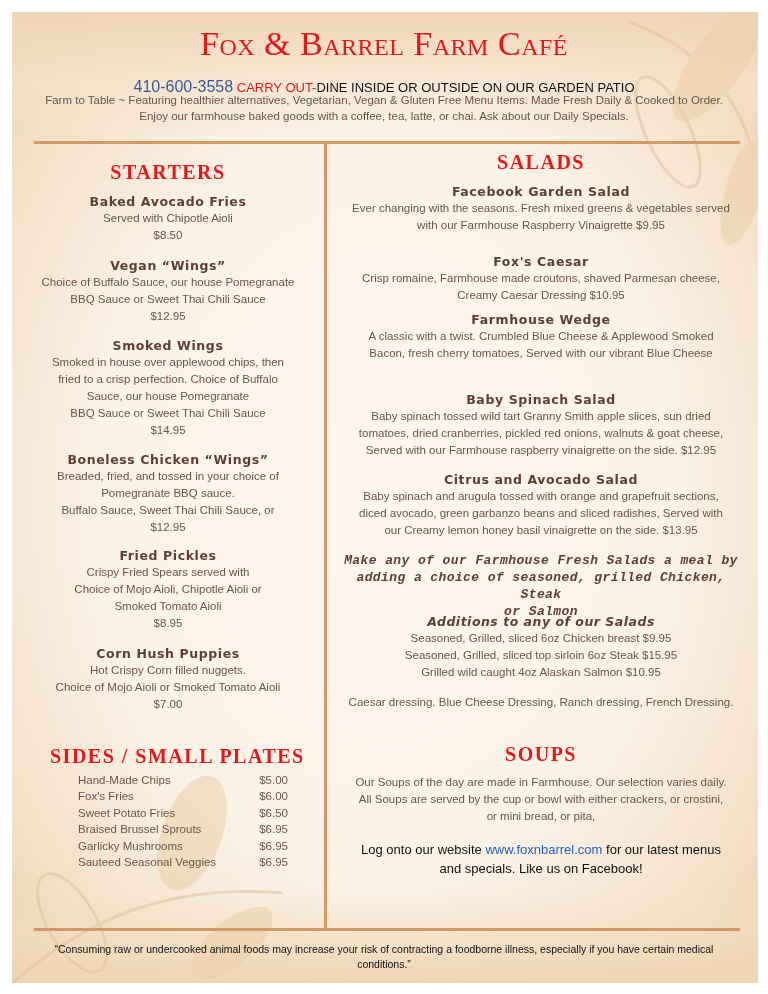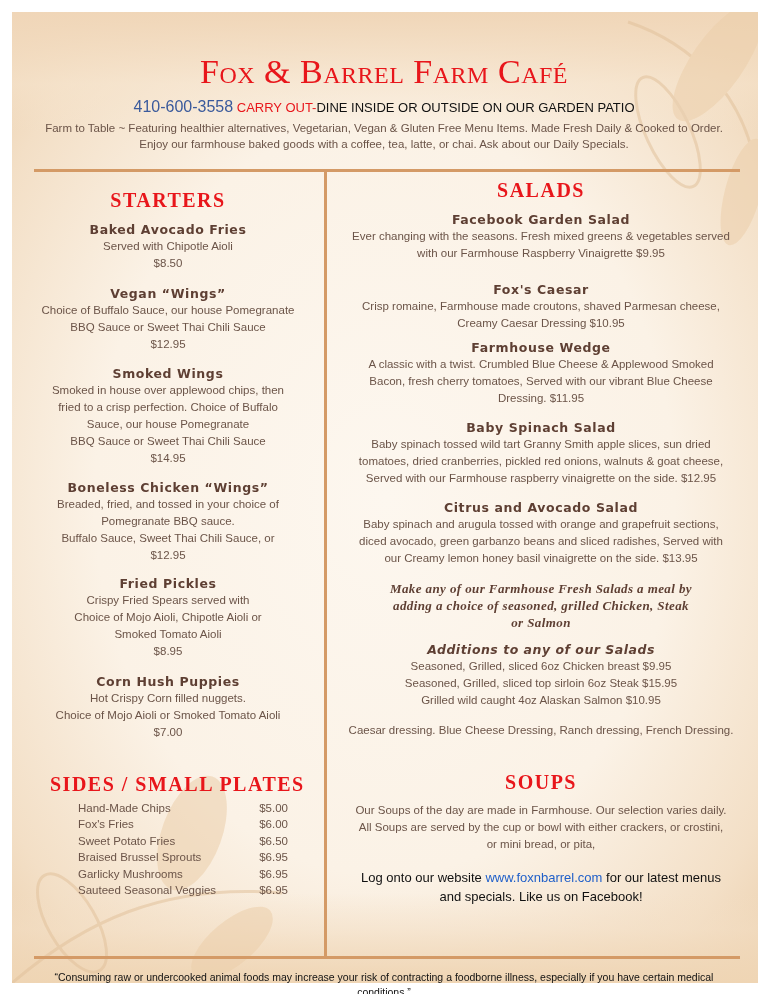--- a/index.html
+++ b/index.html
@@ -15,29 +15,29 @@
   .panel::before {
     content: ""; position: absolute; left: 0; top: 0; right: 0; height: 120px;
     background: linear-gradient(180deg, #f0d6b8 0%, rgba(246,228,205,0.6) 60%, rgba(250,240,228,0) 100%);
   }
   .panel::after {
     content: ""; position: absolute; left: 0; bottom: 0; right: 0; height: 90px;
     background: linear-gradient(0deg, #efd5b4 0%, rgba(243,222,196,0.5) 60%, rgba(250,240,228,0) 100%);
   }
   .leaf { position: absolute; opacity: 0.55; z-index: 1; }
 
-  .content { position: absolute; left: 0; top: 0; width: 768px; height: 796px; z-index: 2; margin-top: 28px; }
+  .content { position: absolute; left: 0; top: 0; width: 768px; height: 796px; z-index: 2; }
 
   .title {
     position: absolute; top: 24px; left: 0; width: 768px; text-align: center;
     font-family: "Liberation Serif", serif; color: #e8161b; font-size: 34px;
     letter-spacing: 0.5px; font-variant: small-caps; line-height: 40px;
   }
   .phone-line {
-    position: absolute; top: 70px; left: 0; width: 768px; text-align: center;
+    position: absolute; top: 78px; left: 0; width: 768px; text-align: center;
     font-size: 13px; line-height: 18px; color: #111;
   }
   .phone-line .phone { color: #3a5a9c; font-size: 16px; }
   .phone-line .carry { color: #e8161b; }
   .tagline {
     position: absolute; top: 92px; left: 40px; width: 688px; text-align: center;
     font-size: 11.5px; line-height: 16px; color: #6b5448;
   }
 
   .rule-h { position: absolute; height: 3px; background: #d49a66; }
@@ -53,21 +53,21 @@
     font-size: 12.5px; letter-spacing: 0.6px; line-height: 16px;
   }
   .item-desc { font-size: 11.5px; line-height: 17px; color: #6b5448; }
 
   .item { position: absolute; left: 0; width: 100%; }
 
   .sides-list { position: absolute; left: 78px; width: 210px; }
   .side-row { display: flex; justify-content: space-between; font-size: 11.5px; line-height: 16.4px; color: #6b5448; }
 
   .meal-note {
-    font-family: Liberation Serif, serif; font-weight: bold; font-style: italic;
+    font-family: Liberation Mono, monospace; font-weight: bold; font-style: italic;
     color: #5e3f33; font-size: 13px; line-height: 17px; letter-spacing: 0.4px;
   }
   .additions-title {
     font-family: "DejaVu Sans", sans-serif; font-weight: bold; font-style: italic;
     color: #5e3f33; font-size: 12.5px; line-height: 16px; letter-spacing: 0.5px;
   }
   .website-note { font-size: 13px; line-height: 19px; color: #111; }
   .website-note a { color: #1f5fc9; }
 
   .disclaimer {
@@ -194,21 +194,20 @@
     <div class="item" style="top:106px;">
       <div class="item-name">Fox's Caesar</div>
       <div class="item-desc">Crisp romaine, Farmhouse made croutons, shaved Parmesan cheese,</div>
       <div class="item-desc">Creamy Caesar Dressing $10.95</div>
     </div>
 
     <div class="item" style="top:164px;">
       <div class="item-name">Farmhouse Wedge</div>
       <div class="item-desc">A classic with a twist. Crumbled Blue Cheese &amp; Applewood Smoked</div>
       <div class="item-desc">Bacon, fresh cherry tomatoes, Served with our vibrant Blue Cheese</div>
-      <div class="item-desc">Dressing. $11.95</div>
     </div>
 
     <div class="item" style="top:244px;">
       <div class="item-name">Baby Spinach Salad</div>
       <div class="item-desc">Baby spinach tossed wild tart Granny Smith apple slices, sun dried</div>
       <div class="item-desc">tomatoes, dried cranberries, pickled red onions, walnuts &amp; goat cheese,</div>
       <div class="item-desc">Served with our Farmhouse raspberry vinaigrette on the side. $12.95</div>
     </div>
 
     <div class="item" style="top:324px;">

